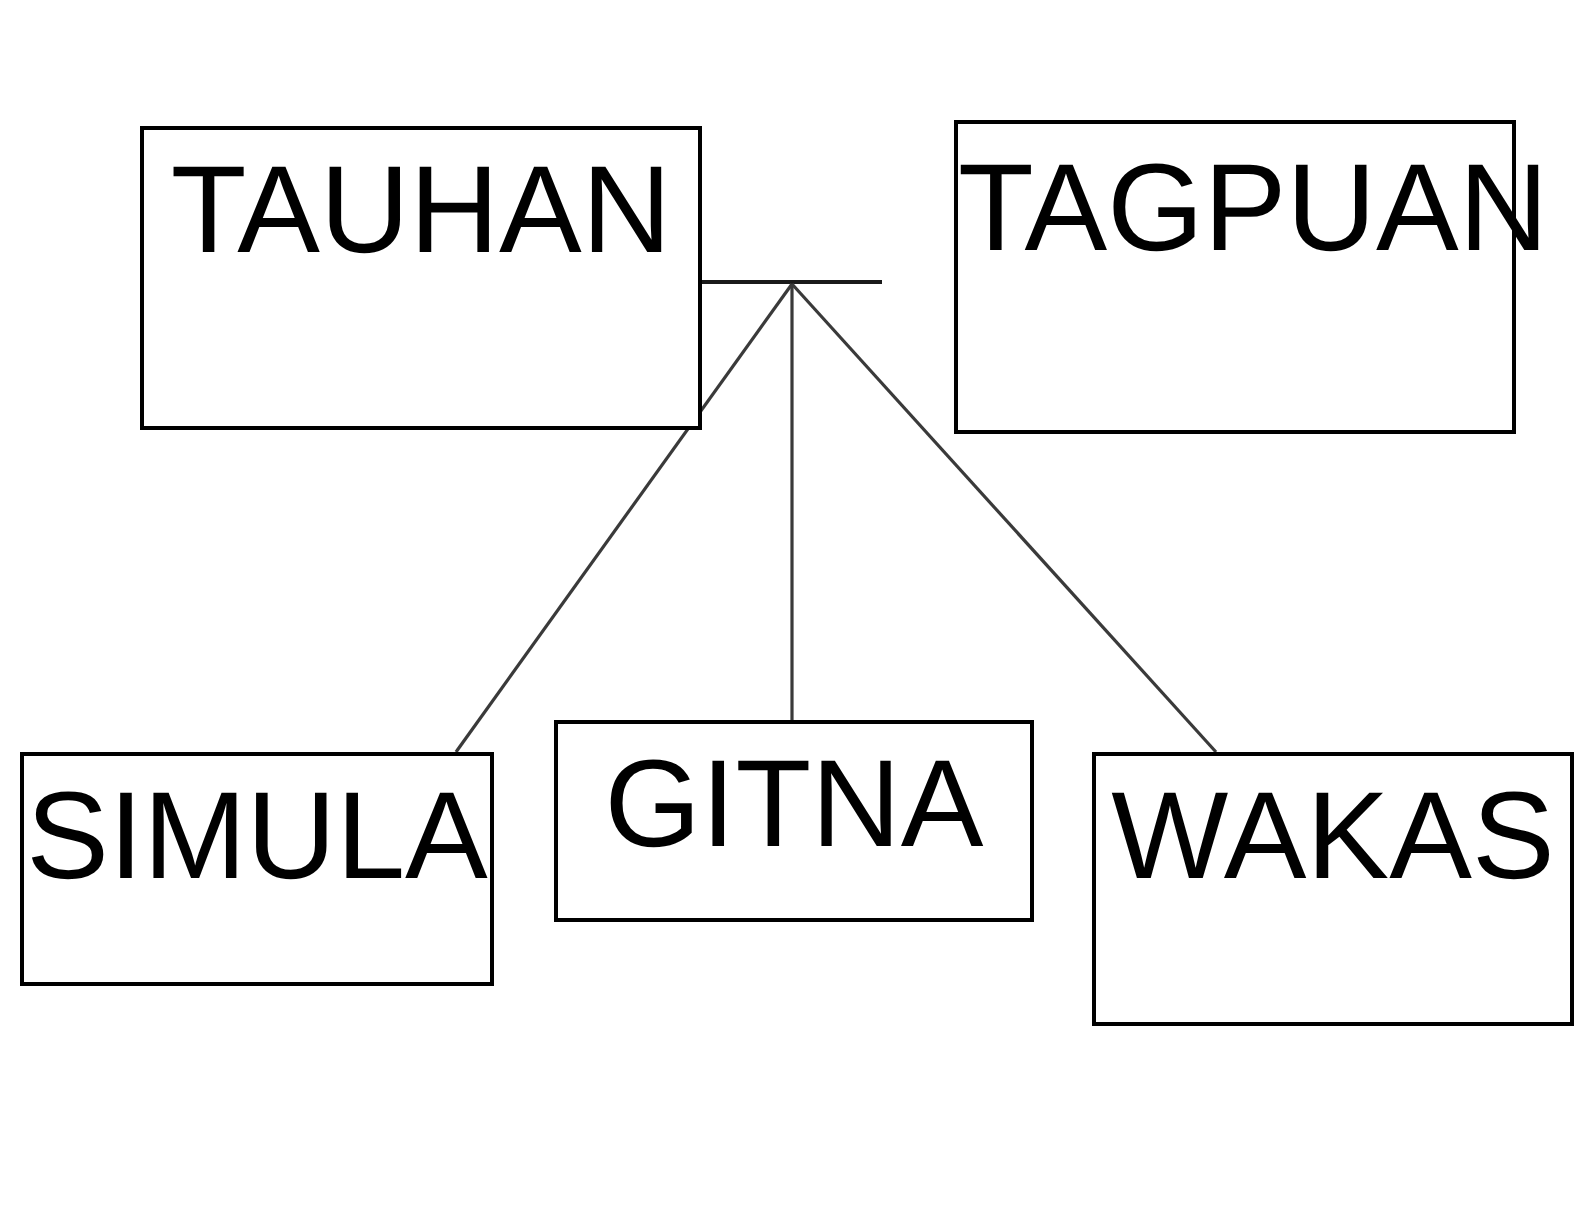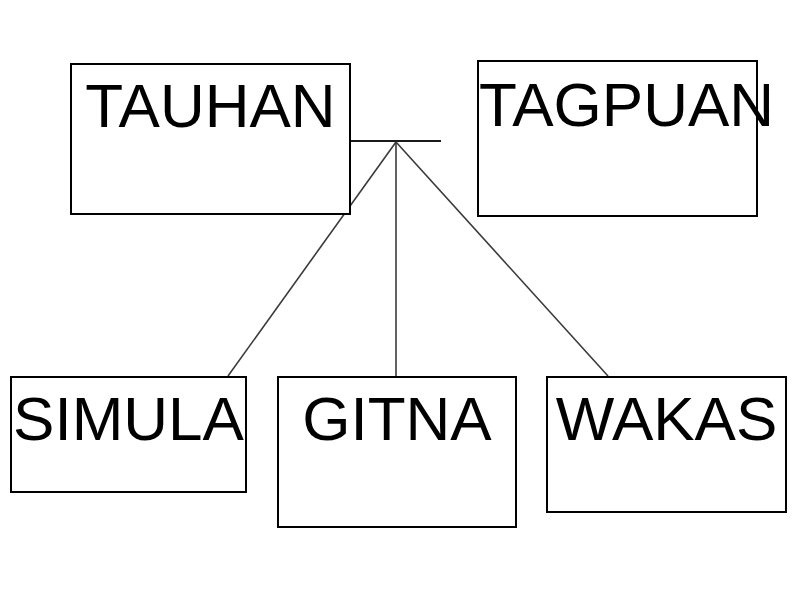--- a/index.html
+++ b/index.html
@@ -42,21 +42,21 @@
     line-height: 46px;
     color: #000000;
     letter-spacing: 0px;
     white-space: nowrap;
   }
   
   #node-tauhan  { left: 70px;  top: 63px;  width: 281px; height: 152px; }
   #node-tagpuan { left: 441px; top: 60px;  width: 281px; height: 157px; margin-left: 36px; }
   
   #node-simula  { left: 10px;  top: 376px; width: 237px; height: 117px; }
-  #node-gitna   { left: 277px; top: 376px; width: 240px; height: 152px; }
+  #node-gitna   { left: 277px; top: 360px; width: 240px; height: 101px; }
   #node-wakas   { left: 546px; top: 376px; width: 241px; height: 137px; }
 
   #node-tauhan  .node-label { top: 18px; }
   #node-tagpuan .node-label { top: 20px; }
   #node-simula  .node-label { top: 18px; }
   #node-gitna   .node-label { top: 18px; }
   #node-wakas   .node-label { top: 18px; }
 </style>
 </head>
 <body>

